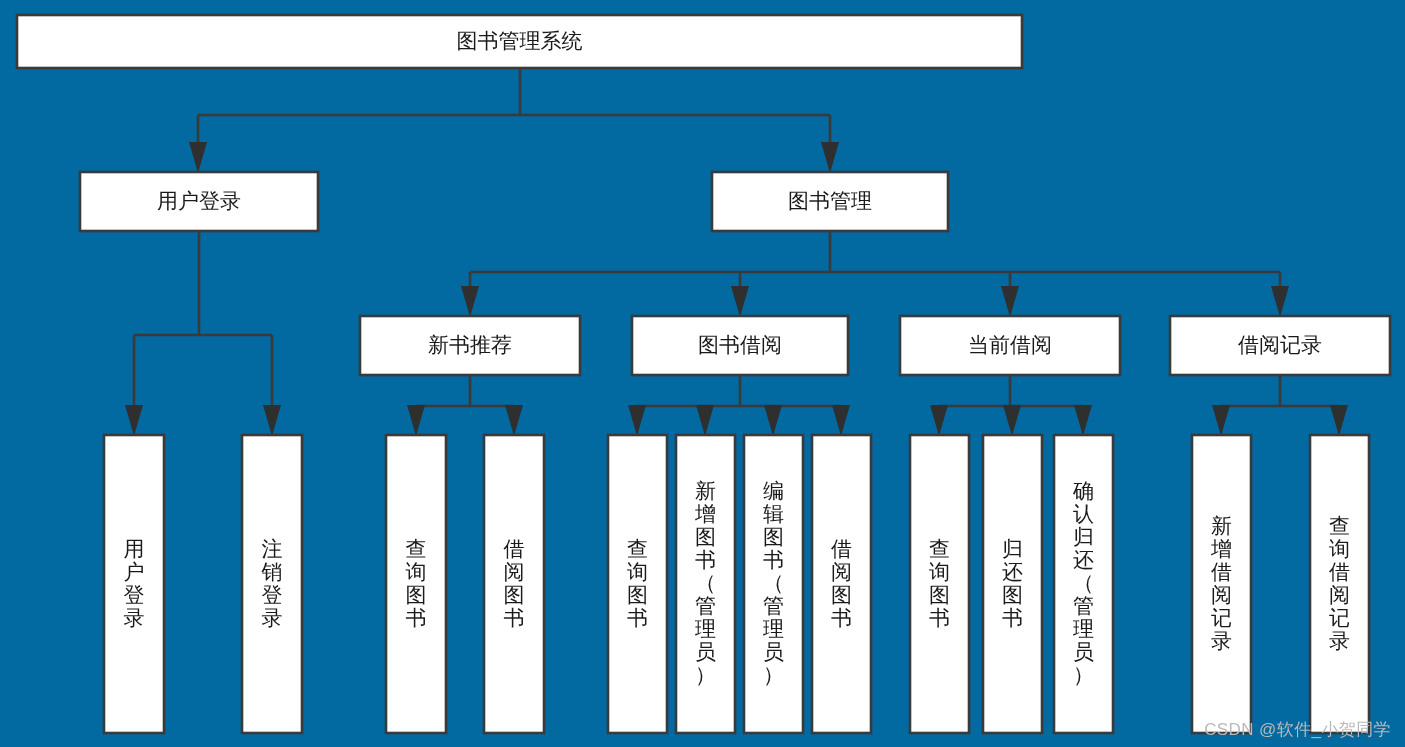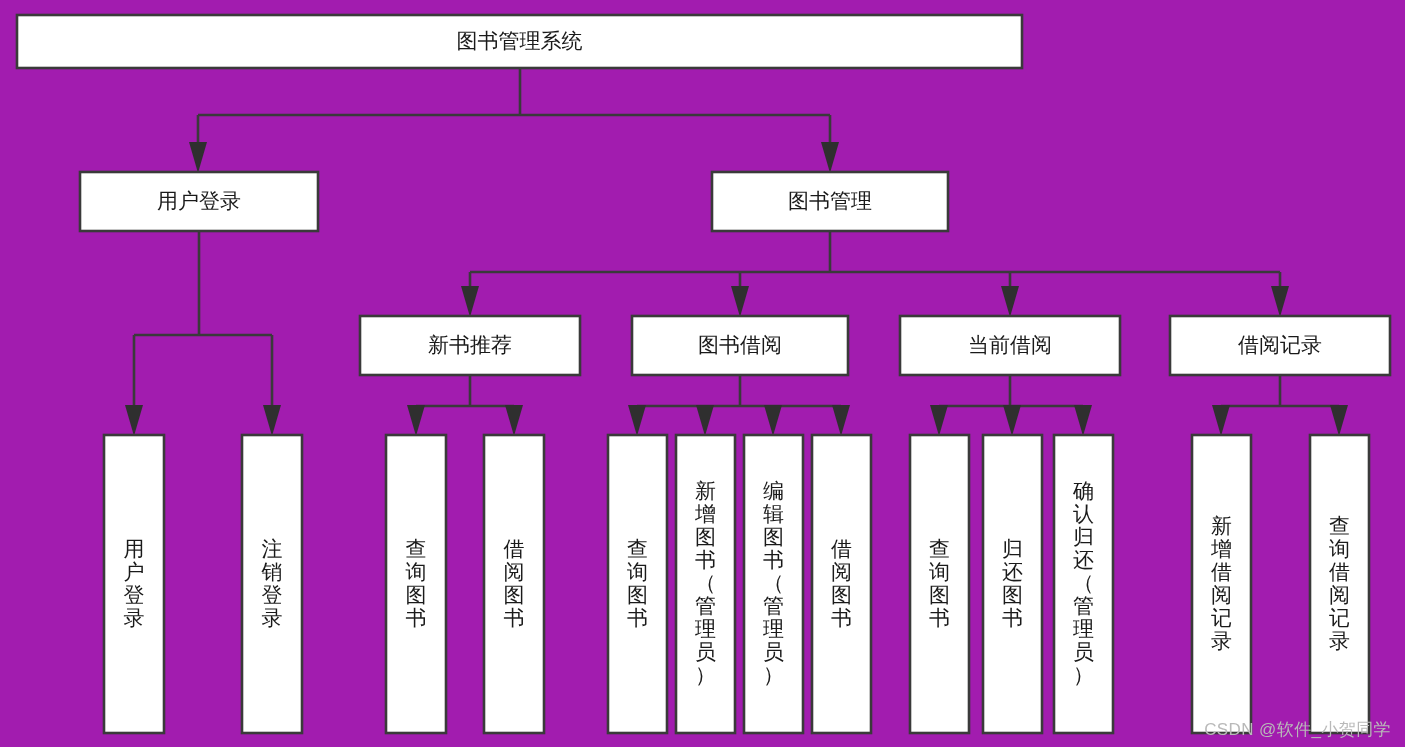--- a/index.html
+++ b/index.html
@@ -7,21 +7,21 @@
     padding: 0;
     background: #ffffff;
   }
   body {
     font-family: "Liberation Sans", "DejaVu Sans", sans-serif;
   }
   #diagram-root {
     position: relative;
     width: 1405px;
     height: 747px;
-    background: #a21caf;
+    background: #0369a1;
     overflow: hidden;
   }
   svg.diagram-canvas {
     position: absolute;
     left: 0;
     top: 0;
     width: 1405px;
     height: 747px;
   }
   .node-box {

